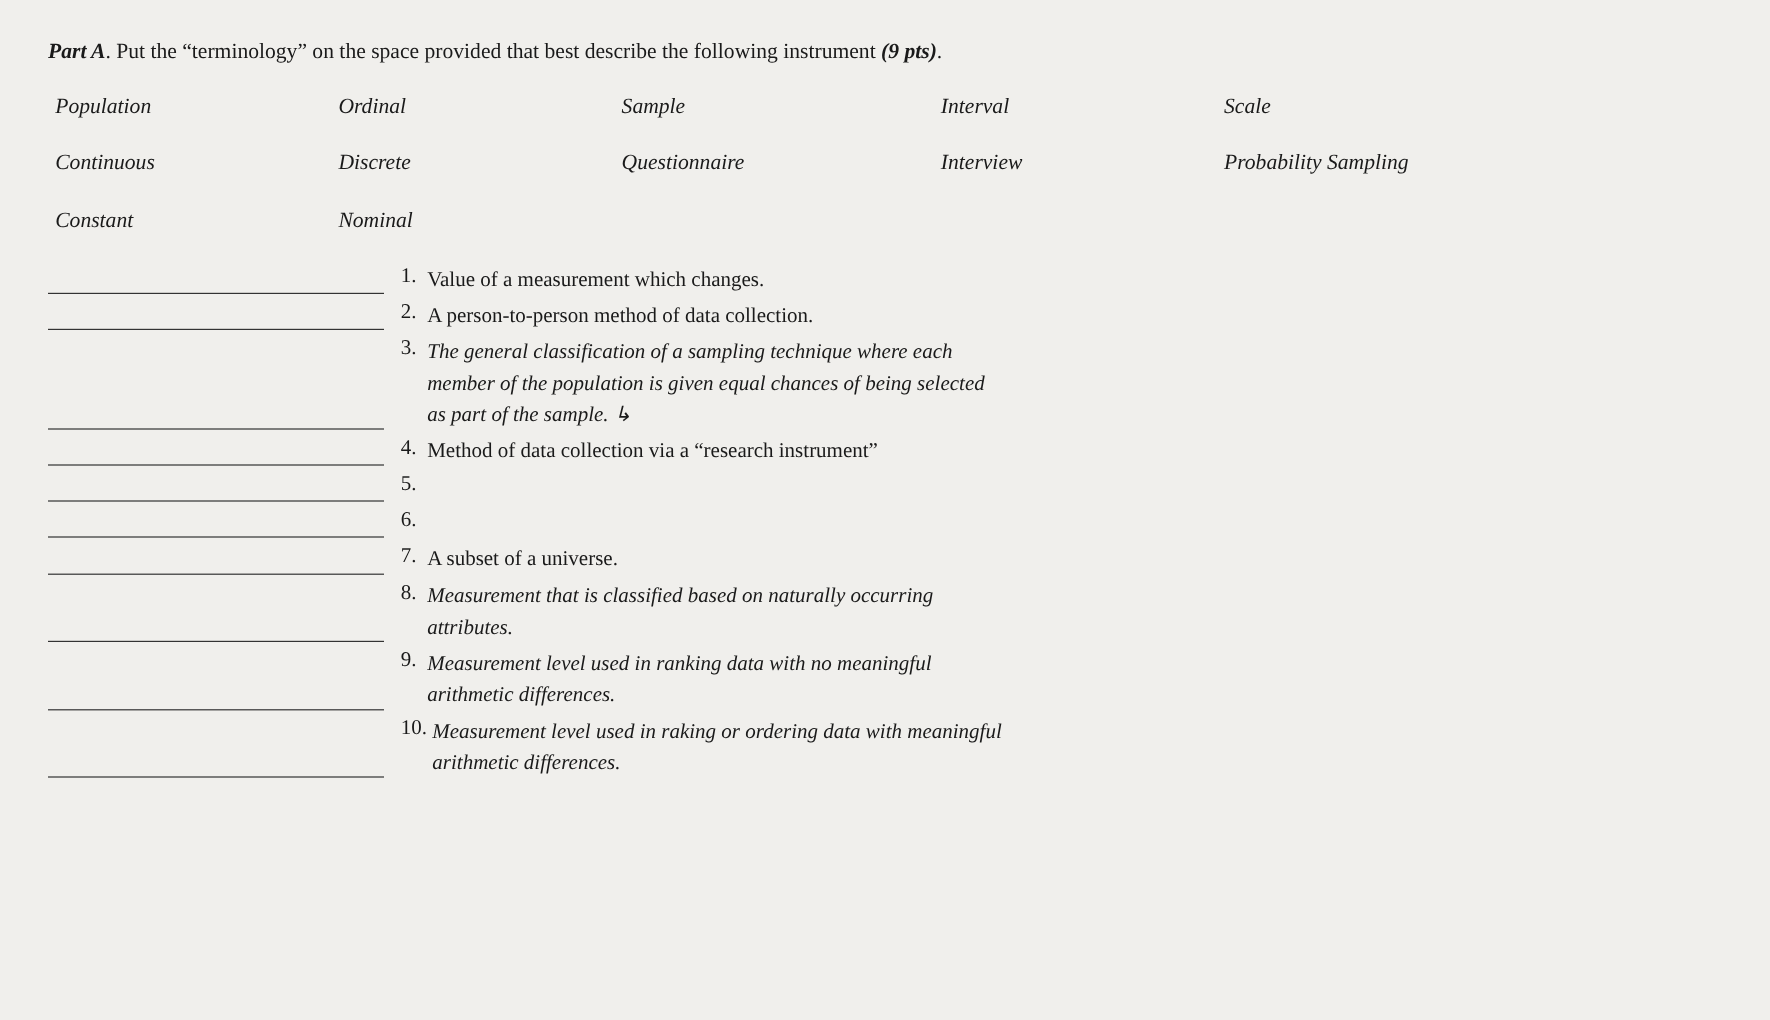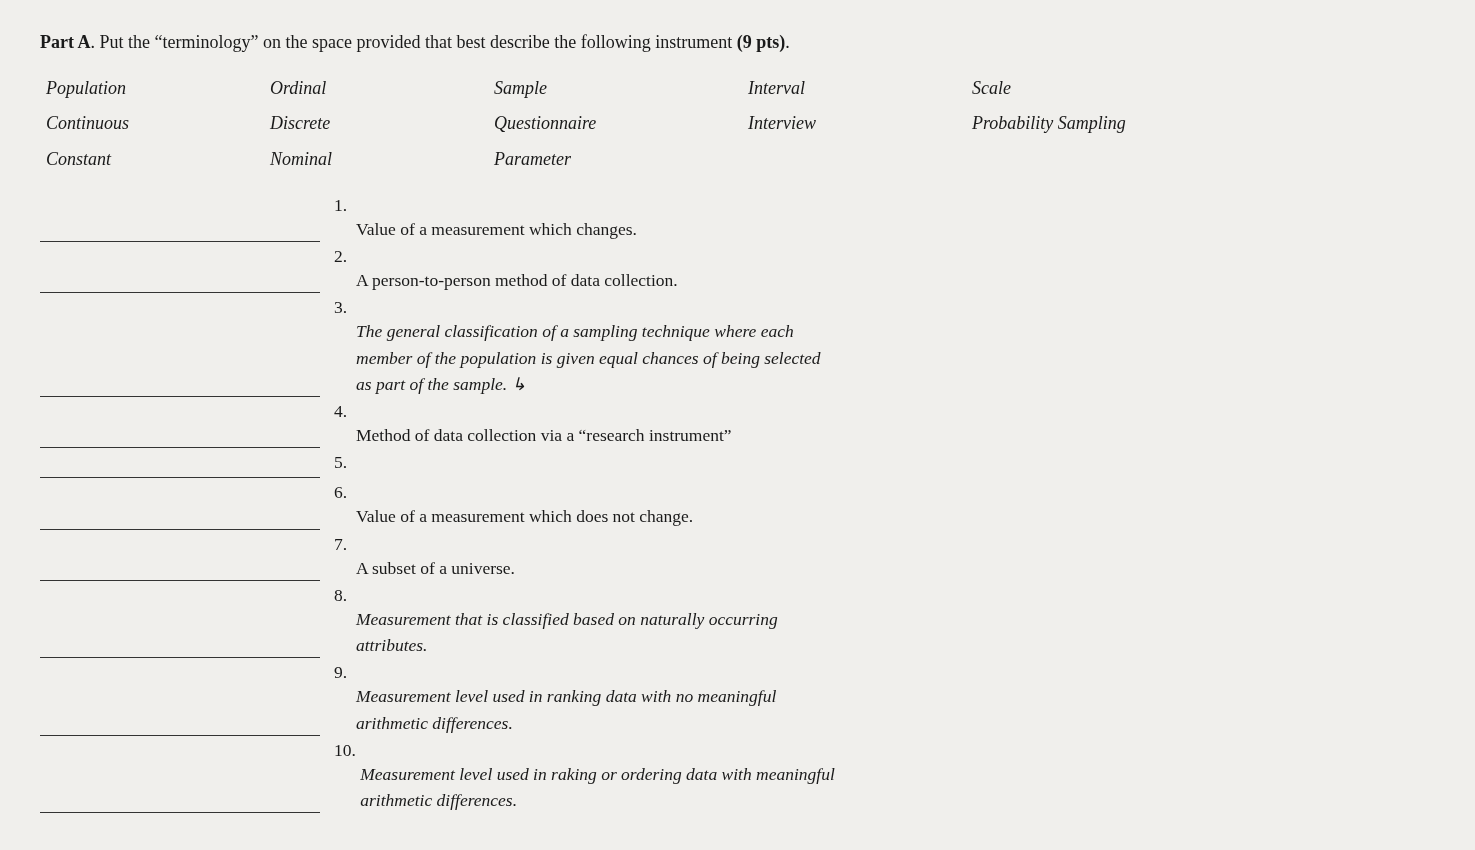--- a/index.html
+++ b/index.html
@@ -19,26 +19,27 @@
 
     .header-text {
       font-size: 18px;
       font-weight: normal;
       margin-bottom: 18px;
       line-height: 1.4;
     }
 
     .header-text strong {
       font-weight: bold;
+      font-style: italic;
     }
 
     .terminology-grid {
       display: grid;
       grid-template-columns: 220px 220px 250px 220px 250px;
-      gap: 4px;
+      gap: 16px;
       margin-bottom: 20px;
     }
 
     .term-cell {
       font-style: italic;
       font-size: 18px;
       padding: 3px 6px;
       line-height: 1.4;
     }
 
@@ -62,21 +63,20 @@
       height: 26px;
       margin-right: 14px;
       flex-shrink: 0;
       align-self: flex-end;
     }
 
     .question-text {
       font-size: 17.5px;
       line-height: 1.5;
       flex: 1;
-      margin-top: 21px;
     }
 
     .question-number {
       font-size: 17.5px;
       min-width: 22px;
     }
 
     .multi-line-question {
       margin-bottom: 4px;
     }
@@ -105,21 +105,20 @@
     <span class="term-cell">Scale</span>
 
     <span class="term-cell">Continuous</span>
     <span class="term-cell">Discrete</span>
     <span class="term-cell">Questionnaire</span>
     <span class="term-cell">Interview</span>
     <span class="term-cell">Probability Sampling</span>
 
     <span class="term-cell">Constant</span>
     <span class="term-cell">Nominal</span>
-    <span class="term-cell">Parameter</span>
   </div>
 
   <div class="questions-section">
 
     <div class="question-row">
       <div class="answer-line"></div>
       <span class="question-number">1.&nbsp;</span>
       <span class="question-text">Value of a measurement which changes.</span>
     </div>
 
@@ -144,21 +143,20 @@
     </div>
 
     <div class="question-row">
       <div class="answer-line"></div>
       <span class="question-number">5.&nbsp;</span>
     </div>
 
     <div class="question-row">
       <div class="answer-line"></div>
       <span class="question-number">6.&nbsp;</span>
-      <span class="question-text">Value of a measurement which does not change.</span>
     </div>
 
     <div class="question-row">
       <div class="answer-line"></div>
       <span class="question-number">7.&nbsp;</span>
       <span class="question-text">A subset of a universe.</span>
     </div>
 
     <div class="question-row multi-line-question">
       <div class="answer-line"></div>

